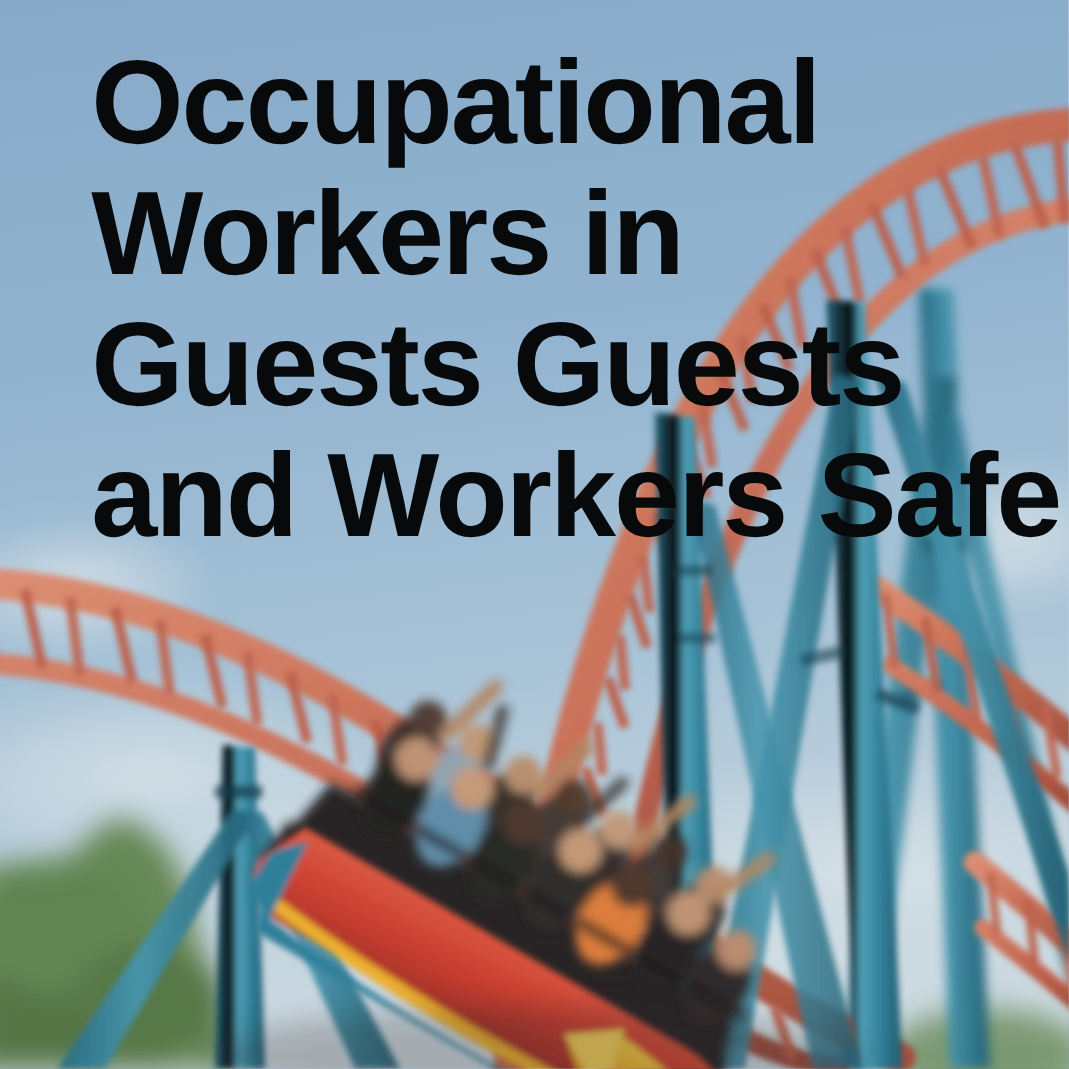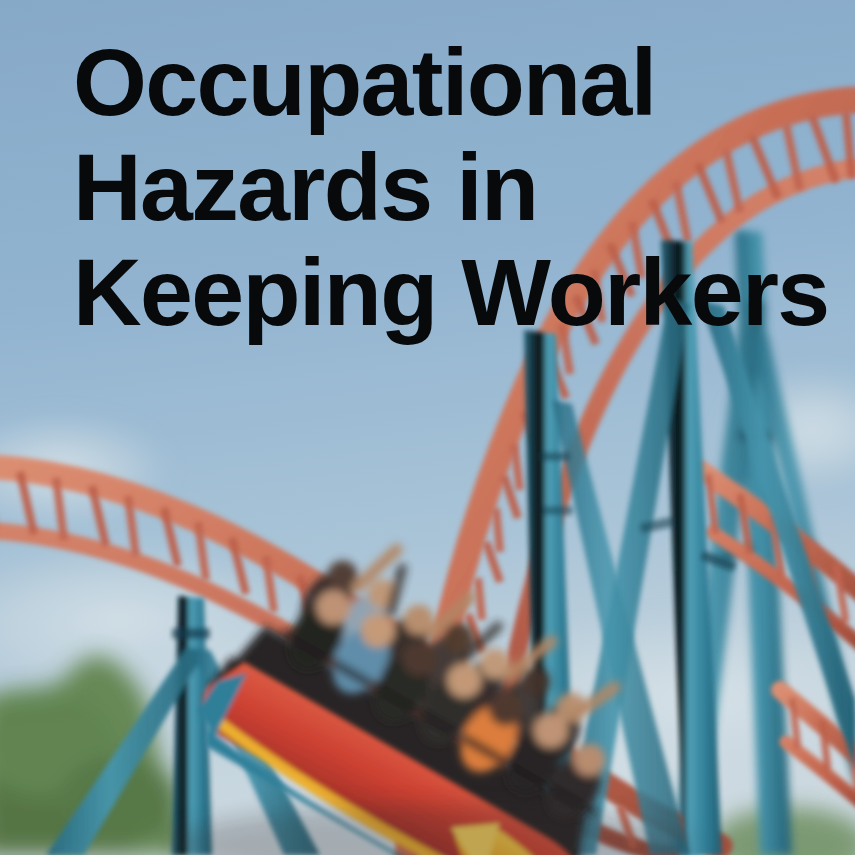--- a/index.html
+++ b/index.html
@@ -348,17 +348,18 @@
 
     <g filter="url(#bigBlur)" opacity="0.25">
       <ellipse cx="430" cy="845" rx="260" ry="40" fill="#2a2320"></ellipse>
     </g>
 
     <rect x="0" y="0" width="855" height="855" fill="#9fbcd4" opacity="0.05"></rect>
   </svg>
 
   <div id="title-block">
     <span class="title-line">Occupational</span>
-    <span class="title-line">Hazards in</span>
-    <span class="title-line">Keeping Workers</span>
+    <span class="title-line">Workers in</span>
+    <span class="title-line">Guests Guests</span>
+    <span class="title-line">and Workers Safe</span>
   </div>
 
 </div>
 
 </body></html>

